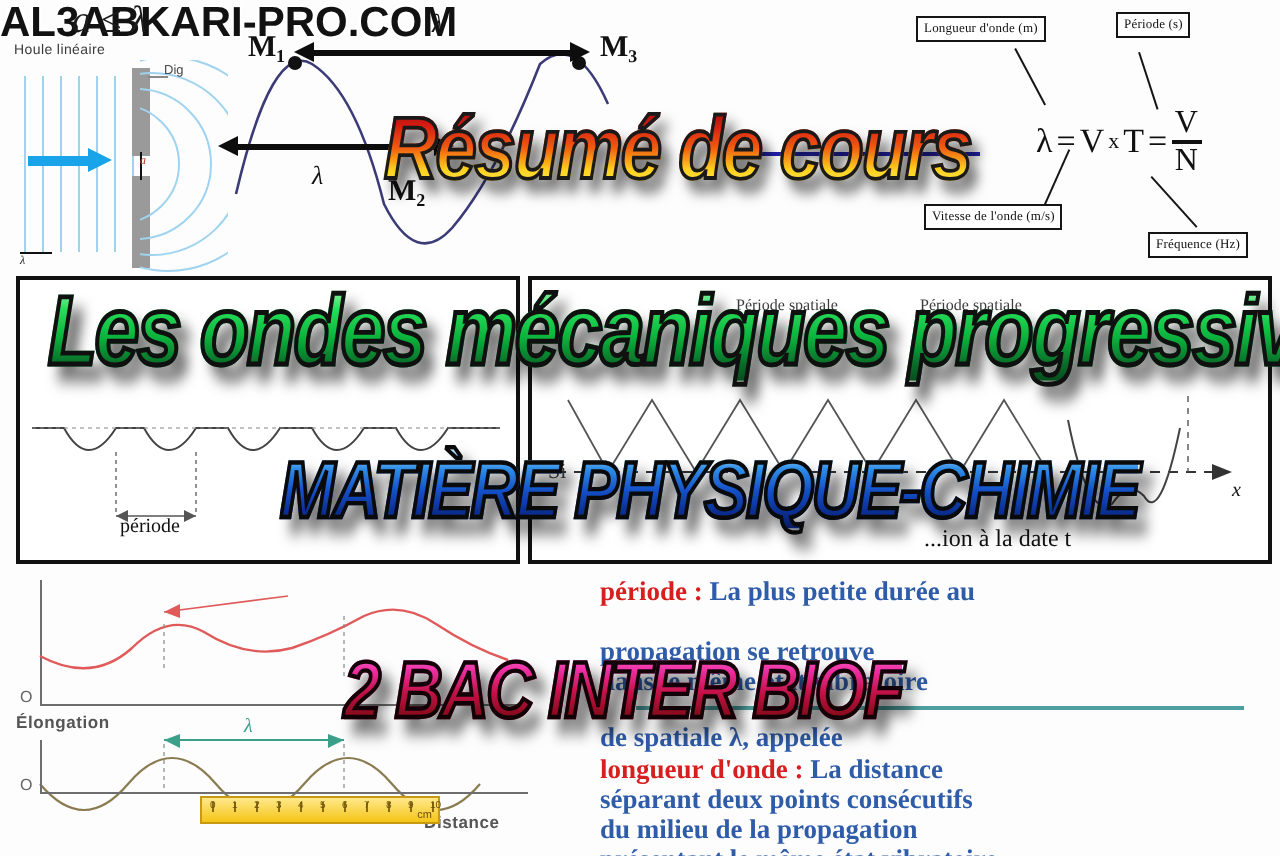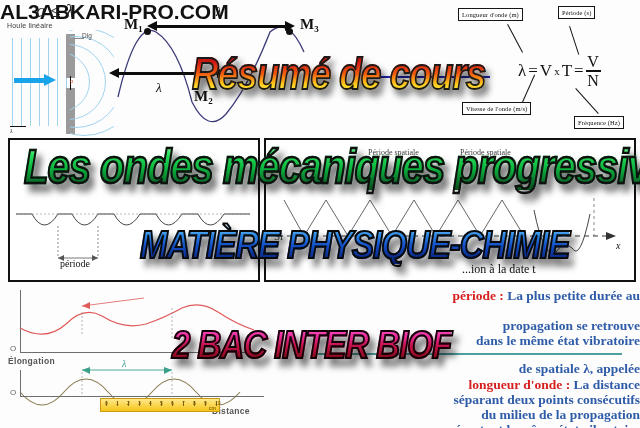--- a/index.html
+++ b/index.html
@@ -82,21 +82,21 @@
   .zero { position:absolute; font-family:"Liberation Sans",sans-serif; font-size:8px; color:#666; }
   .ruler { position:absolute; left:100px; top:398px; width:120px; height:14px;
      background:linear-gradient(#ffe88a,#f5c518); border:1px solid #c79a12; }
   .ruler i { position:absolute; top:2px; width:1px; height:5px; background:#8a6a10; }
   .ruler .num { position:absolute; top:1px; font-size:5px; color:#6b520c; font-family:"Liberation Sans",sans-serif;}
   .ruler .cm { position:absolute; right:3px; bottom:0px; font-size:5.5px; color:#6b520c;
      font-family:"Liberation Sans",sans-serif; }
 
   
   #panel-defs { position:absolute; left:300px; top:288px; width:340px; height:140px;
-     text-align:right; font-family:"Liberation Serif",serif; }
+     text-align:left; font-family:"Liberation Serif",serif; }
   .def { font-weight:bold; font-size:13.5px; line-height:1.12; color:#2f5ca8; }
   .def .kw { color:#d61f1f; }
   .def-sep { height:2px; background:#2f8f8f; margin:5px 18px 6px 18px; opacity:.85; }
 
   
   .banner { position:absolute; white-space:nowrap; font-weight:bold; font-style:italic;
      font-family:"Liberation Sans", sans-serif; letter-spacing:-1px; }
 
   #t-resume {
     left:192px; top:56px; font-size:37px; line-height:1;

